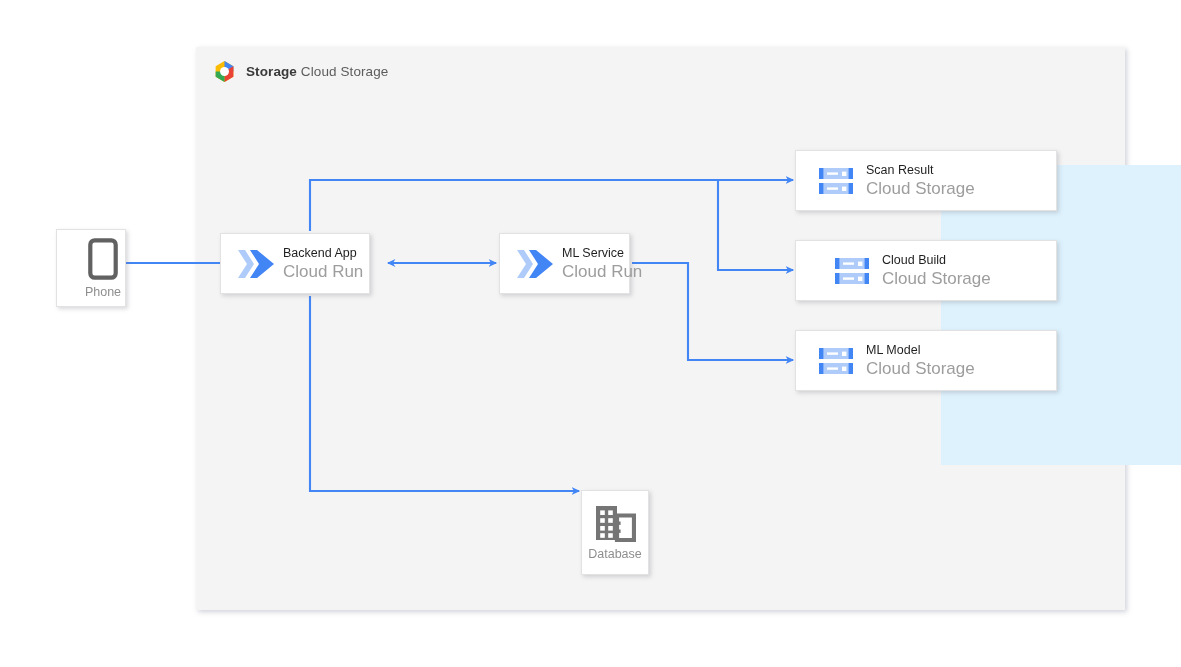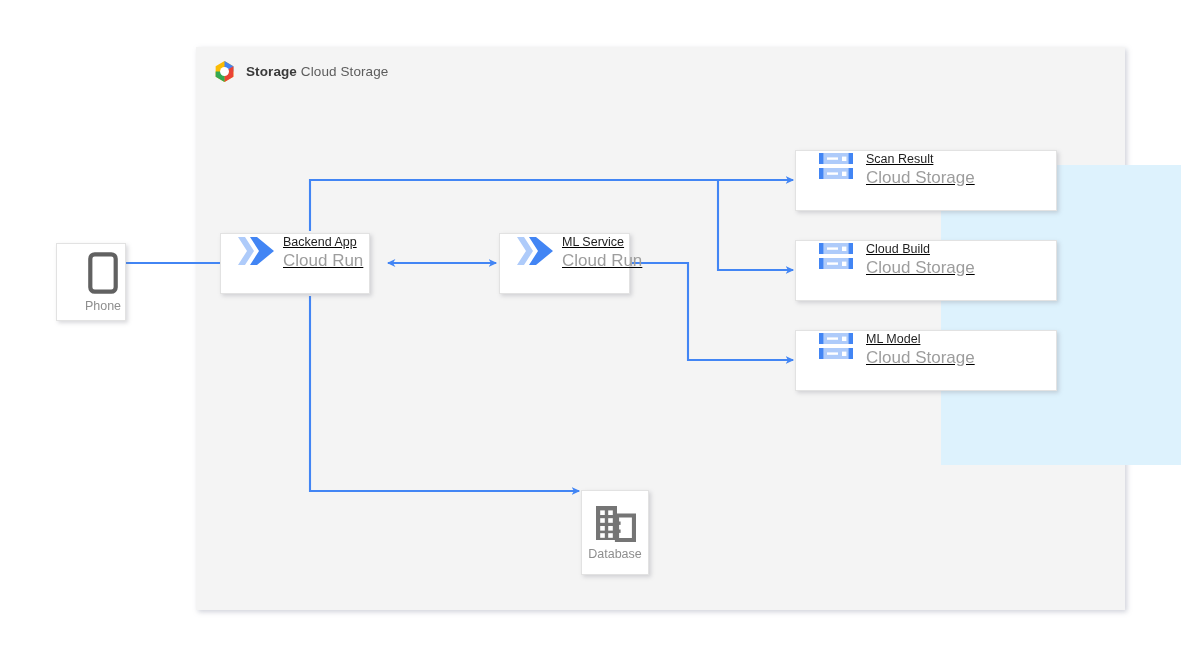--- a/index.html
+++ b/index.html
@@ -24,36 +24,36 @@
   
   .ext-group{position:absolute;left:556px;top:409px;width:119px;height:158px;
       background:#fdf6e1;}
   .ext-label{position:absolute;left:9px;top:11px;font-size:12px;color:#9a9a9a;white-space:nowrap;}
 
   
   .node{position:absolute;background:#ffffff;border:1px solid #e2e2e2;
       box-shadow:2px 2px 4px rgba(130,130,140,0.30);box-sizing:border-box;}
 
   
-  .node-wide{display:flex;align-items:flex-start;text-decoration:underline;}
+  .node-wide{display:flex;align-items:center;}
   .node-wide .ico{flex:none;display:flex;align-items:center;justify-content:center;}
   .node-txt{display:flex;flex-direction:column;justify-content:center;line-height:1.28;}
   .node-title{font-size:12.5px;color:#1f1f1f;white-space:nowrap;}
   .node-sub{font-size:17px;color:#9d9d9d;white-space:nowrap;}
 
   
   .node-sq{display:flex;flex-direction:column;align-items:center;justify-content:center;}
   .node-sq .cap{font-size:12.5px;color:#8e8e8e;margin-top:5px;white-space:nowrap;}
 
   
-  #node-phone      {left:56px; top:243px; width:70px; height:78px;padding-left:24px;}
+  #node-phone      {left:56px; top:229px; width:70px; height:78px;padding-left:24px;}
   #node-backend    {left:220px;top:233px; width:150px;height:61px;}
   #node-ml-service {left:499px;top:233px; width:131px;height:61px;}
   #node-scan       {left:795px;top:150px; width:262px;height:61px;}
-  #node-build      {left:795px;top:240px; width:262px;height:61px;}
+  #node-build      {left:795px;top:240px; width:262px;height:61px;padding-left:16px;}
   #node-model      {left:795px;top:330px; width:262px;height:61px;}
   #node-database   {left:581px;top:450px; width:68px;height:85px;margin-top:40px;}
 
   #node-backend .ico,#node-ml-service .ico{width:54px;margin-left:8px;}
   #node-scan .ico,#node-build .ico,#node-model .ico{width:60px;margin-left:10px;}
 
   
   .wires{position:absolute;left:0;top:0;width:1181px;height:667px;pointer-events:none;}
 </style>
 </head>

